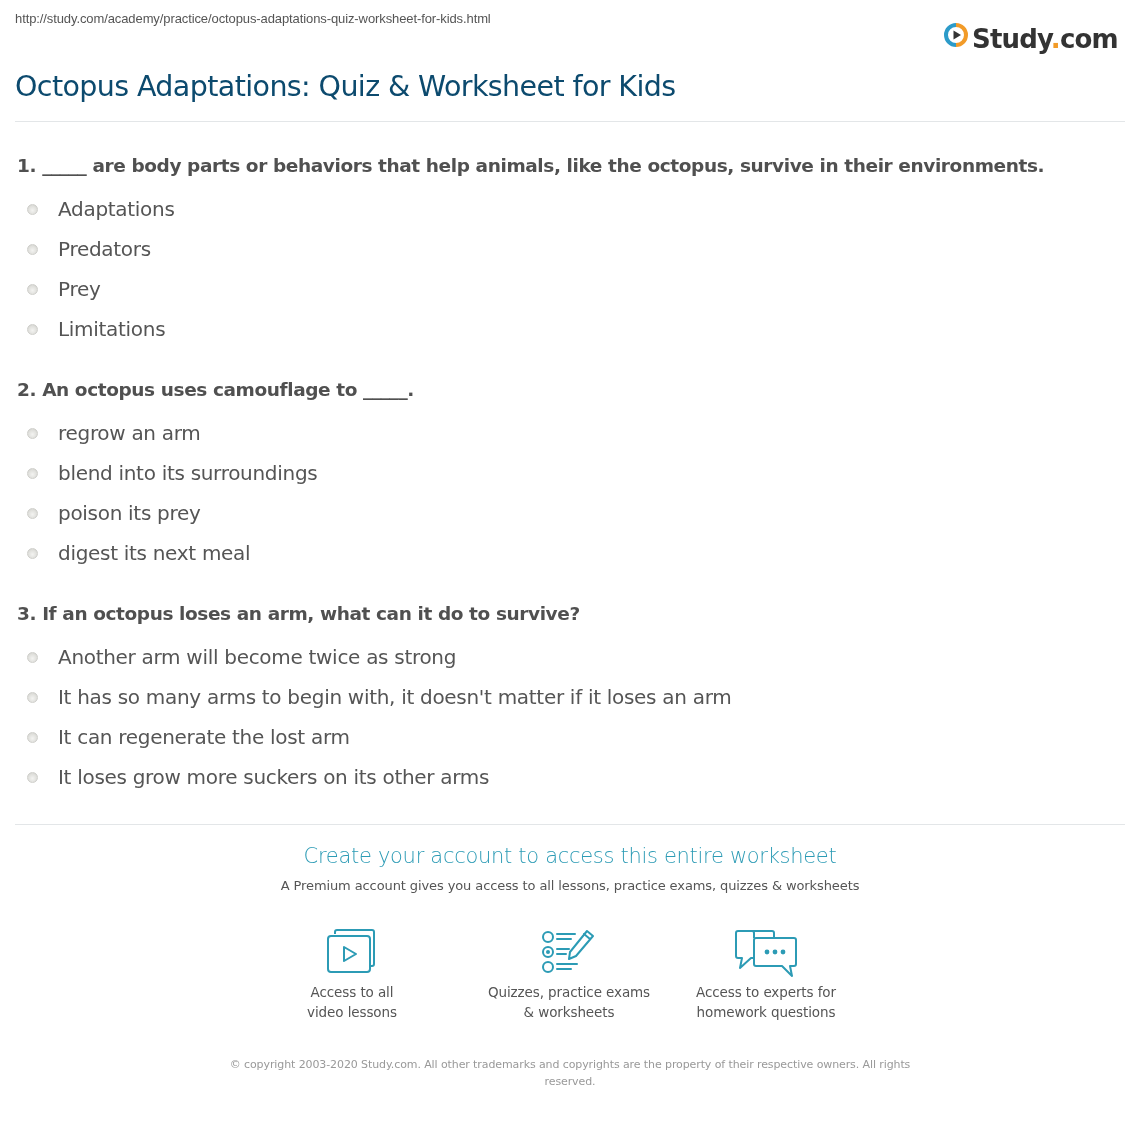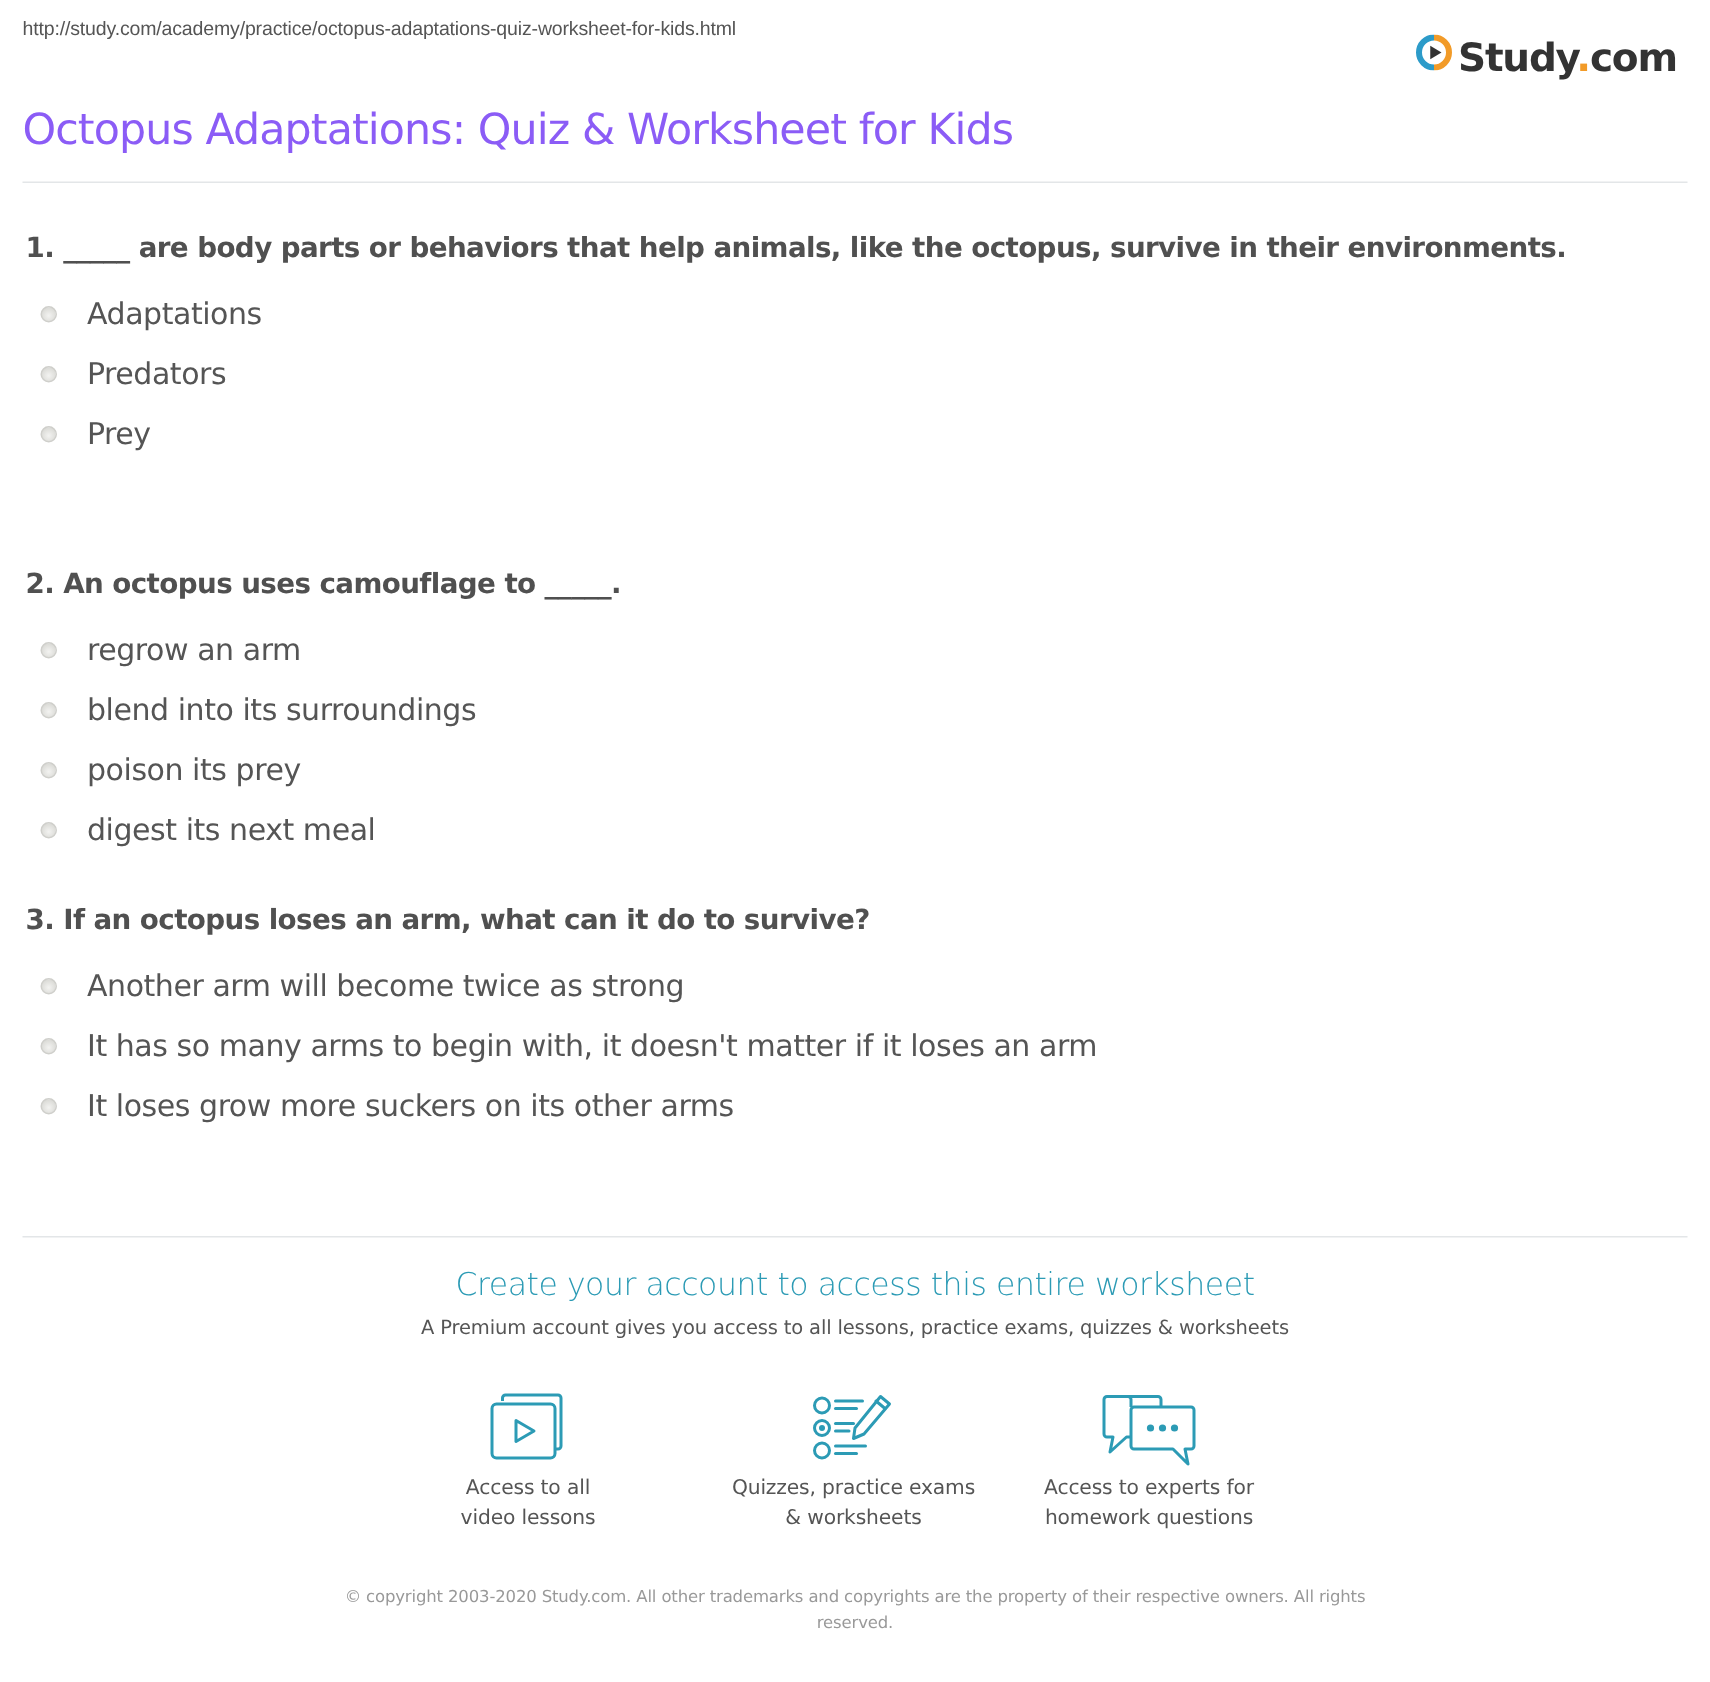--- a/index.html
+++ b/index.html
@@ -6,21 +6,21 @@
   html, body { width: 1140px; height: 1121px; background: #ffffff; overflow: hidden; }
   body { font-family: "DejaVu Sans", "Liberation Sans", sans-serif; color: #555; position: relative; }
 
   .url { position: absolute; left: 15px; top: 11px; font-size: 13px; color: #555; font-family: "Liberation Sans", sans-serif; letter-spacing: -0.1px; }
 
   .logo { position: absolute; left: 944px; top: 23px; height: 32px; display: flex; align-items: flex-start; }
   .logo svg { display: block; }
   .logo-text { font-family: "DejaVu Sans", sans-serif; font-weight: bold; font-size: 26px; color: #333; letter-spacing: -0.8px; margin-left: 4px; line-height: 32px; }
   .logo-dot { color: #f29b28; }
 
-  .page-title { position: absolute; left: 15px; top: 70px; font-size: 28.5px; font-weight: normal; color: #8b5cf6; letter-spacing: -0.6px; font-family: "DejaVu Sans", sans-serif; }
+  .page-title { position: absolute; left: 15px; top: 70px; font-size: 28.5px; font-weight: normal; color: #0c4a6e; letter-spacing: -0.6px; font-family: "DejaVu Sans", sans-serif; }
 
   .divider { position: absolute; left: 15px; width: 1110px; height: 1px; background: #e3e6e8; }
   .divider.top { top: 121px; }
   .divider.bottom { top: 824px; }
 
   .question { position: absolute; left: 17px; width: 1110px; }
   .q-text { font-size: 18.5px; font-weight: bold; color: #505050; letter-spacing: -0.4px; white-space: nowrap; font-family: "DejaVu Sans", sans-serif; }
   .options { list-style: none; margin-top: 18px; }
   .option { display: flex; align-items: center; height: 40px; cursor: pointer; }
   .radio { width: 11px; height: 11px; border-radius: 50%; background: radial-gradient(circle at 50% 60%, #f3f3f1 0%, #dcdcd8 70%, #c8c8c4 100%); border: 1px solid #cfcfcb; margin-left: 10px; margin-right: 20px; flex-shrink: 0; }
@@ -63,20 +63,24 @@
         <span class="opt-label">Adaptations</span>
       </li>
     <li class="option">
         <span class="radio"></span>
         <span class="opt-label">Predators</span>
       </li>
     <li class="option">
         <span class="radio"></span>
         <span class="opt-label">Prey</span>
       </li>
+    <li class="option">
+        <span class="radio"></span>
+        <span class="opt-label">Limitations</span>
+      </li>
   </ul>
 </div>
 
 <div class="question" style="top:379px;">
   <div class="q-text">2. An octopus uses camouflage to _____.</div>
   <ul class="options" style="margin-top:13px;">
     <li class="option">
         <span class="radio"></span>
         <span class="opt-label">regrow an arm</span>
       </li>
@@ -98,20 +102,24 @@
 <div class="question" style="top:603px;">
   <div class="q-text">3. If an octopus loses an arm, what can it do to survive?</div>
   <ul class="options" style="margin-top:13px;">
     <li class="option">
         <span class="radio"></span>
         <span class="opt-label">Another arm will become twice as strong</span>
       </li>
     <li class="option">
         <span class="radio"></span>
         <span class="opt-label">It has so many arms to begin with, it doesn't matter if it loses an arm</span>
+      </li>
+    <li class="option">
+        <span class="radio"></span>
+        <span class="opt-label">It can regenerate the lost arm</span>
       </li>
     <li class="option">
         <span class="radio"></span>
         <span class="opt-label">It loses grow more suckers on its other arms</span>
       </li>
   </ul>
 </div>
 
 <div class="divider bottom"></div>
 

